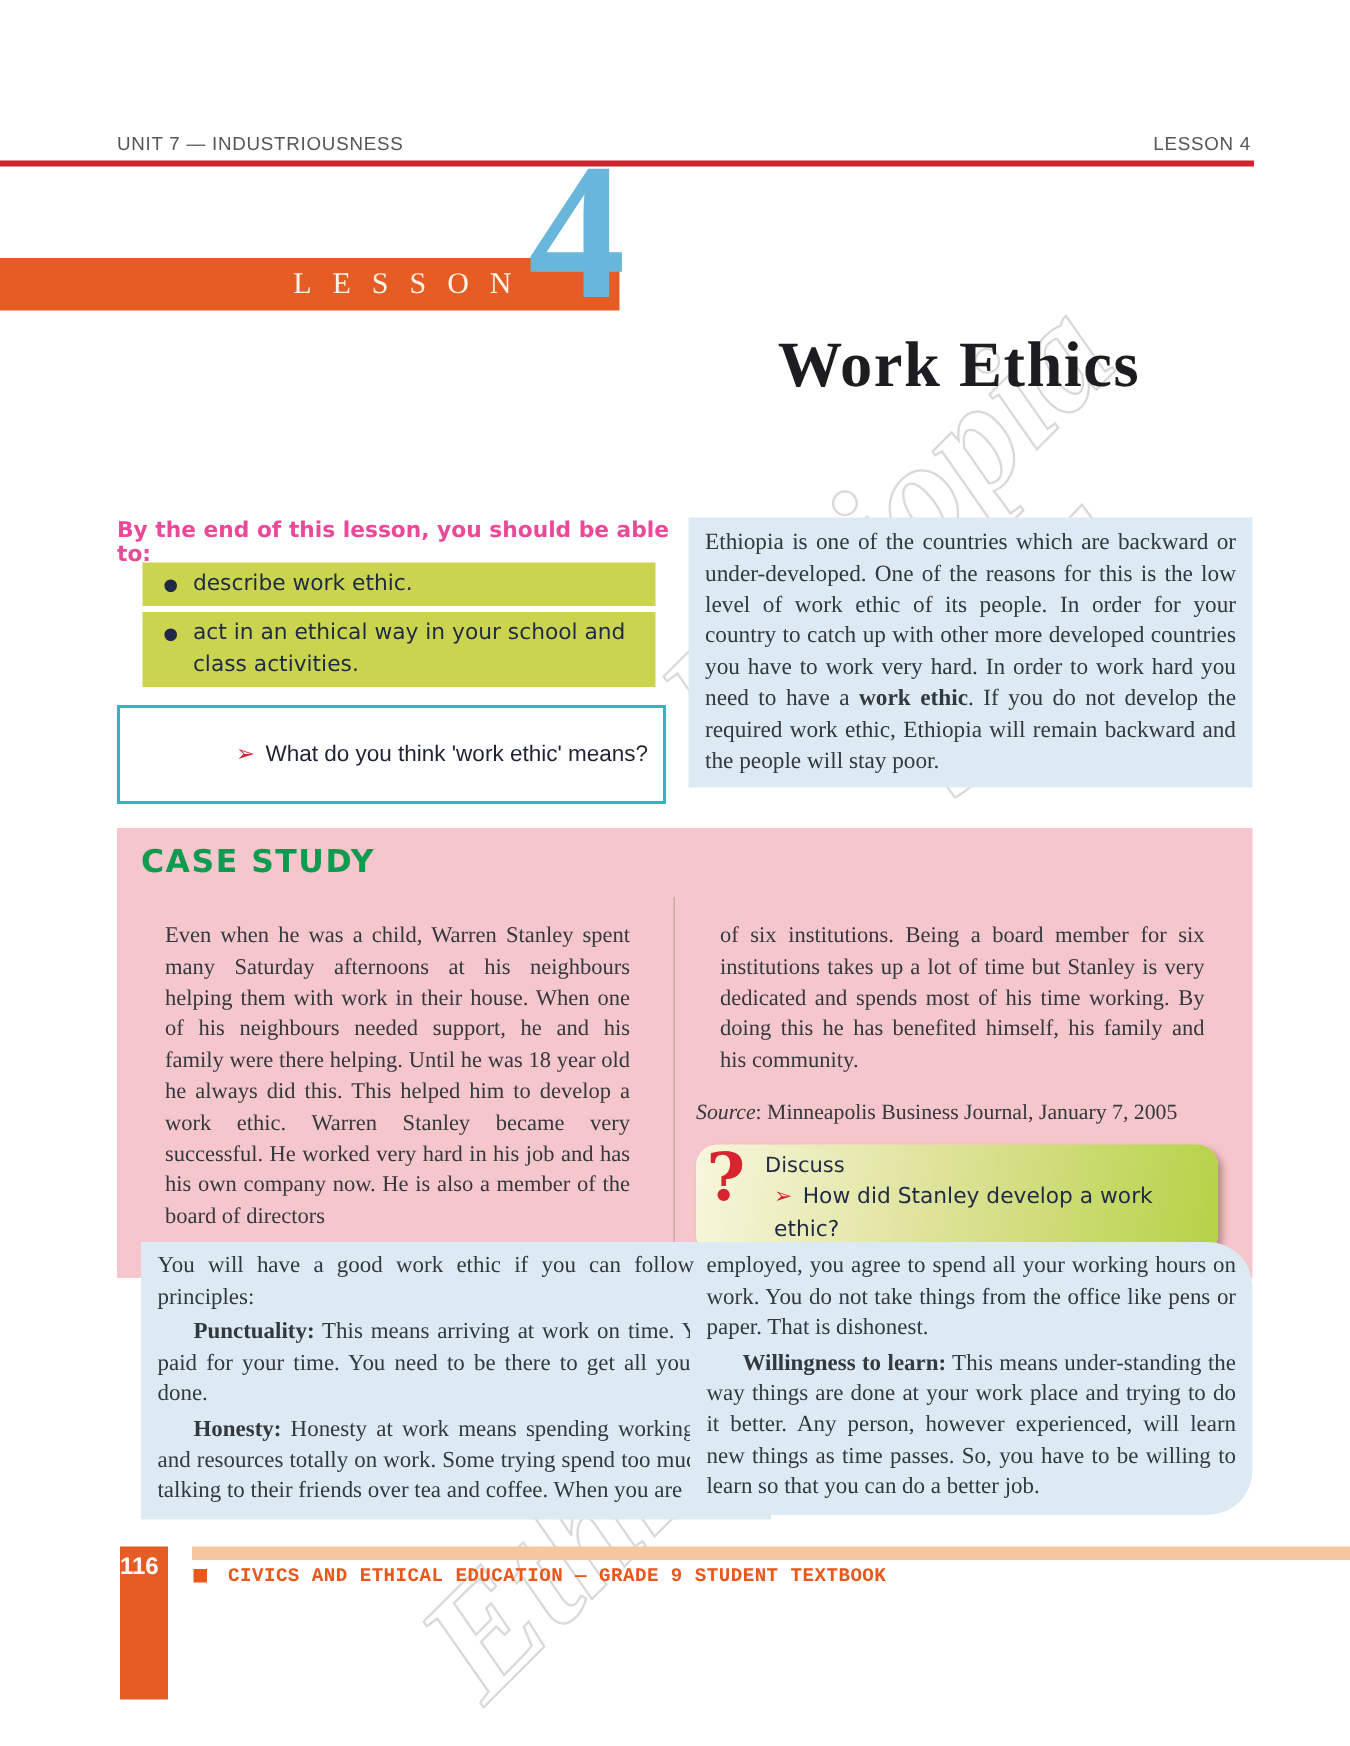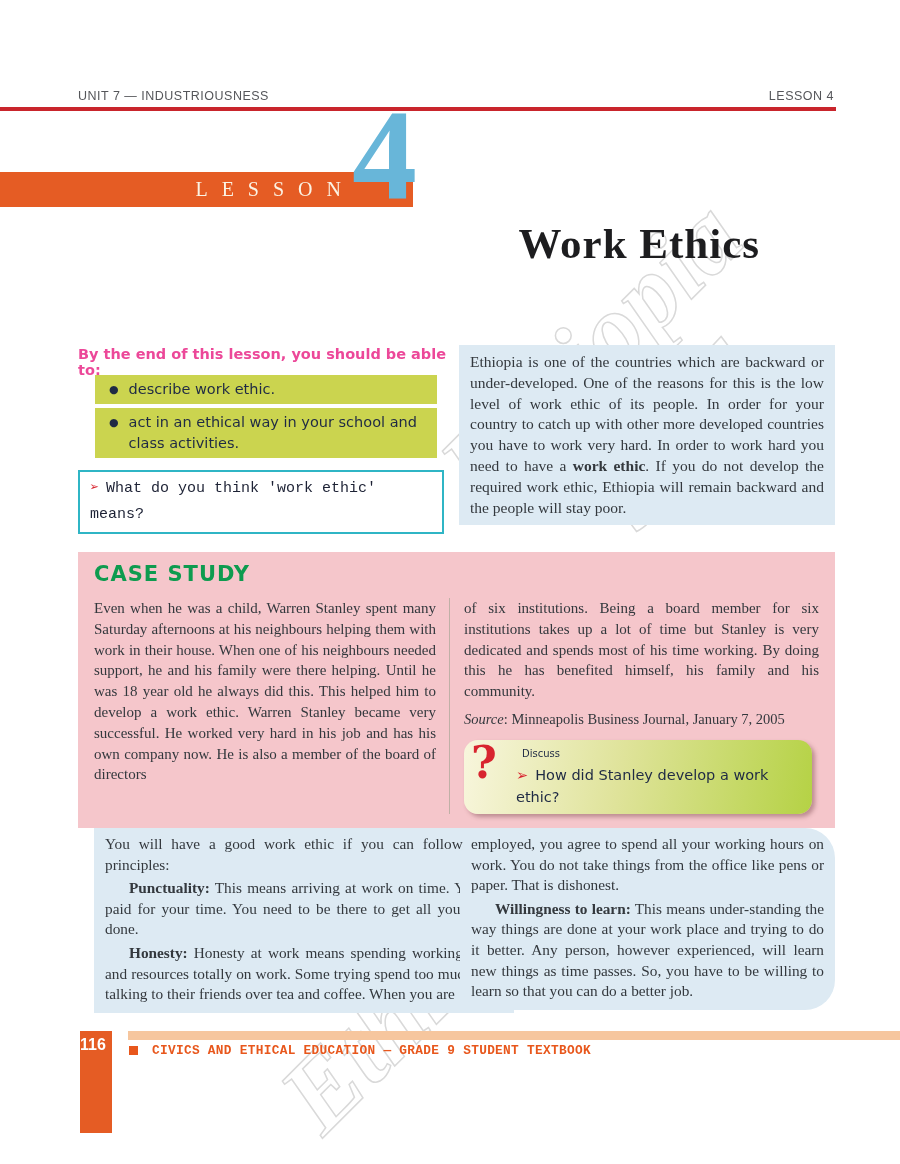--- a/index.html
+++ b/index.html
@@ -36,47 +36,47 @@
       font-size:14.5px;font-weight:bold;color:#ec4899;}
   .obj-item{background:#cbd44f;box-sizing:border-box;width:342px;padding:4px 8px 4px 14px;
       display:flex;font-family:"DejaVu Sans",sans-serif;font-size:14.5px;color:#1f2a44;}
   #obj1{left:95px;top:375px;}
   #obj2{left:95px;top:408px;}
   .obj-bullet{margin-right:10px;font-size:11px;line-height:21px;}
   .obj-text{line-height:21px;}
 
   
   #qbox{left:78px;top:470px;width:366px;box-sizing:border-box;background:#ffffff;
-      border:2px solid #2fb5c5;padding:4px 10px;font-family:Liberation Mono, monospace;
-      font-size:15px;color:#1d2235;line-height:26px;}
+      border:2px solid #2fb5c5;padding:18px 10px;font-family:Liberation Sans, sans-serif;
+      font-size:15px;color:#1d2235;line-height:26px;text-align:right;}
   .red-arrow{color:#d8242f;margin-right:7px;}
 
   
   #intro{left:459px;top:345px;width:376px;box-sizing:border-box;background:#ddeaf3;
       padding:7px 11px;font-size:15.5px;line-height:20.8px;color:#33383d;text-align:justify;}
 
   
   #casebox{left:78px;top:552px;width:757px;box-sizing:border-box;background:#f5c6cb;
       padding:8px 16px 14px;}
   #case-title{font-family:"DejaVu Sans",sans-serif;font-size:21px;
       font-weight:bold;color:#0e9b4f;letter-spacing:1px;margin:2px 0 12px;}
   .case-cols{display:flex;}
   .case-col-left{width:342px;padding-right:13px;border-right:1px solid #c0b0a6;}
   .case-col-right{flex:1;padding-left:14px;}
-  .case-text{font-size:15px;line-height:20.8px;color:#33383d;text-align:justify;margin:0;}
+  .case-text{font-size:15px;line-height:20.8px;color:#33383d;text-align:justify;margin:16px;}
   .source-line{margin-top:9px;font-size:14.5px;color:#33383d;}
   .source-label{font-style:italic;}
 
   #discuss{position:relative;margin-top:12px;width:348px;box-sizing:border-box;min-height:48px;
       background:linear-gradient(100deg,#f8f6dd 0%,#dfe39a 45%,#b5d245 100%);
       border-radius:14px;box-shadow:3px 3px 4px rgba(120,70,75,.45);
       padding:4px 8px 6px 46px;font-family:"DejaVu Sans",sans-serif;color:#1f2a44;}
   #discuss-icon{position:absolute;left:7px;top:-3px;font-family:"DejaVu Serif",serif;
       font-size:44px;font-weight:bold;color:#d8242f;line-height:52px;}
-  .discuss-line1{font-size:10px;line-height:20px;margin-left:12px;}
+  .discuss-line1{font-size:14px;line-height:20px;}
   .discuss-line2{font-size:14.5px;line-height:22px;padding-left:6px;}
 
   
   .prin{box-sizing:border-box;background:#ddeaf3;padding:6px 11px 8px;}
   #prin-left{left:78px;top:828px;width:420px;margin-left:16px;}
   #prin-right{left:460px;top:828px;width:375px;border-radius:30px;}
   .prin p{font-size:15.3px;line-height:20.6px;color:#33383d;text-align:justify;margin:0 0 3px;}
   .prin p:last-child{margin-bottom:0;}
   .indent{text-indent:24px;}
 

